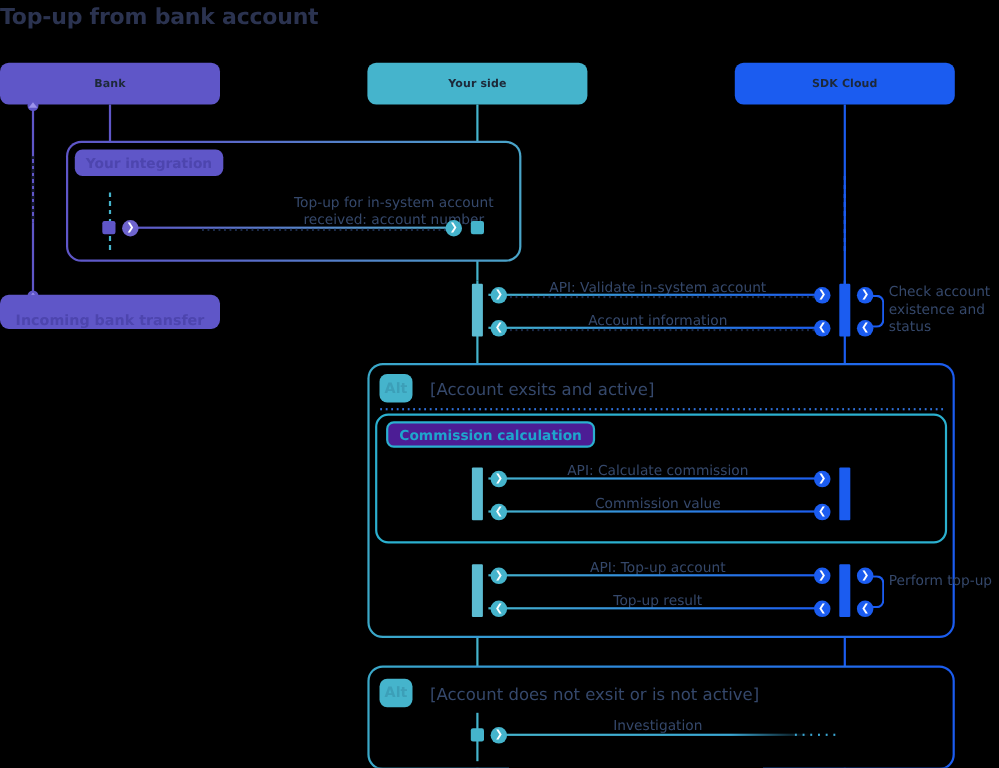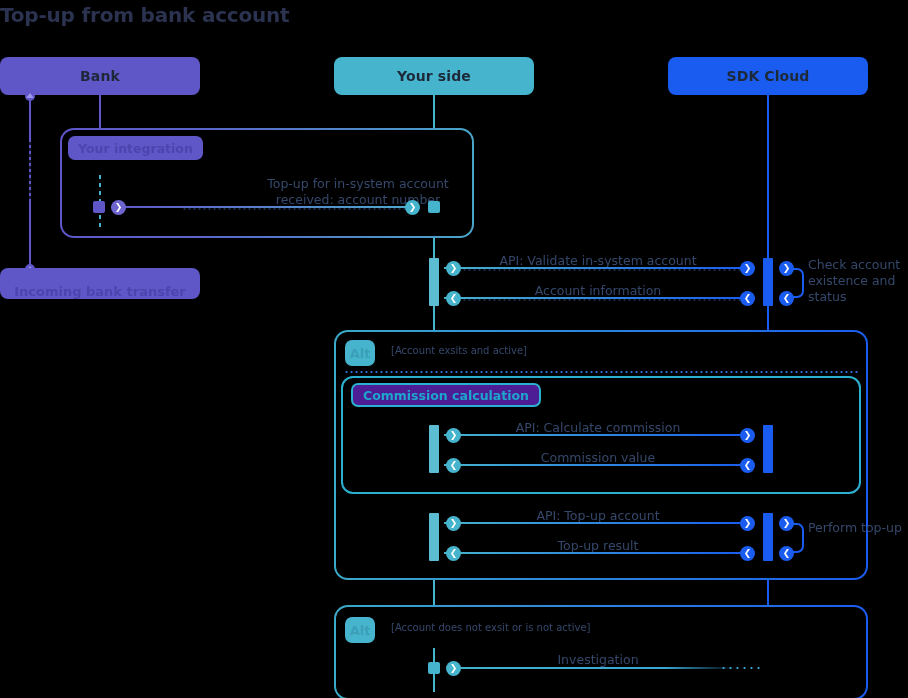--- a/index.html
+++ b/index.html
@@ -27,21 +27,21 @@
     white-space: nowrap;
   }
 
   
   .actor-box {
     height: 38px;
     border-radius: 8px;
     display: flex;
     align-items: center;
     justify-content: center;
-    font-size: 14px;
+    font-size: 10px;
     font-weight: 700;
     color: #1d2939;
     letter-spacing: 0.1px;
   }
 
   
   .lifeline { width: 2px; }
 
   
   .activation { width: 10px; border-radius: 1px; }
@@ -91,21 +91,21 @@
 
   
   .frag-badge {
     height: 26px;
     border-radius: 7px;
     display: flex; align-items: center; justify-content: center;
     font-size: 13px;
     font-weight: 700;
   }
   .frag-cond {
-    font-size: 10px;
+    font-size: 15px;
     color: #35486b;
     white-space: nowrap;
   }
   .frag-pill {
     height: 24px;
     border-radius: 7px;
     display: flex; align-items: center; justify-content: center;
     padding: 0 10px;
     font-size: 12.5px;
     font-weight: 700;

